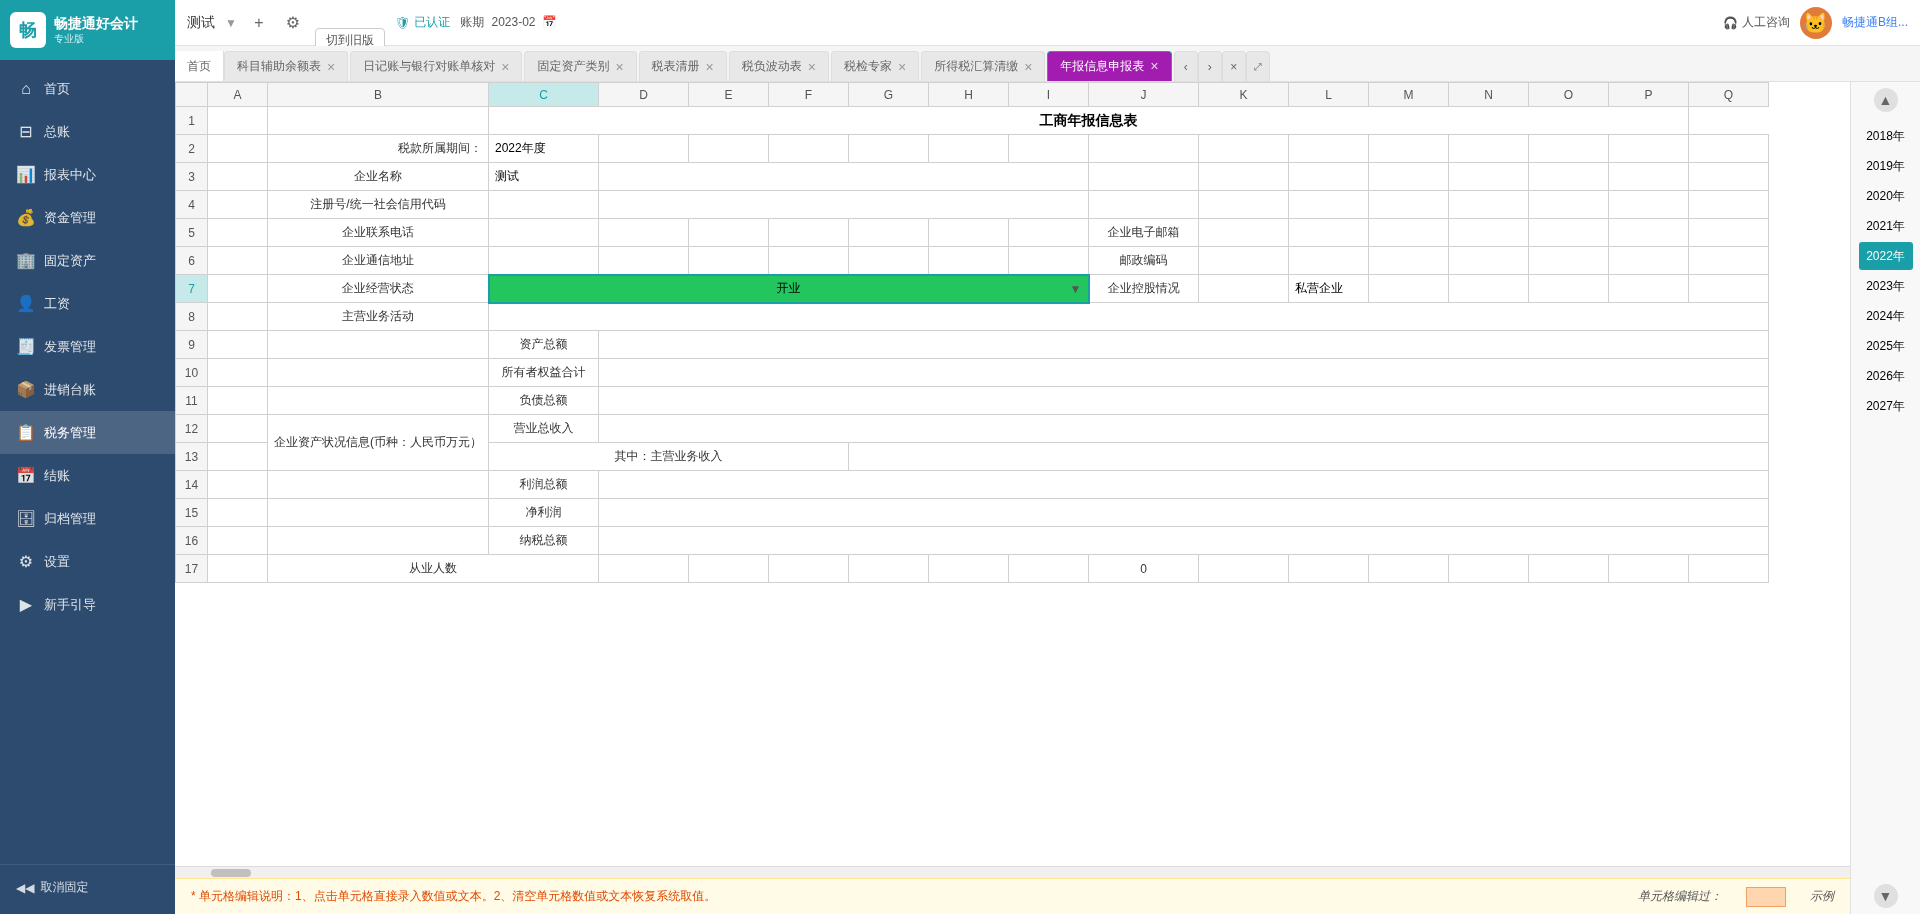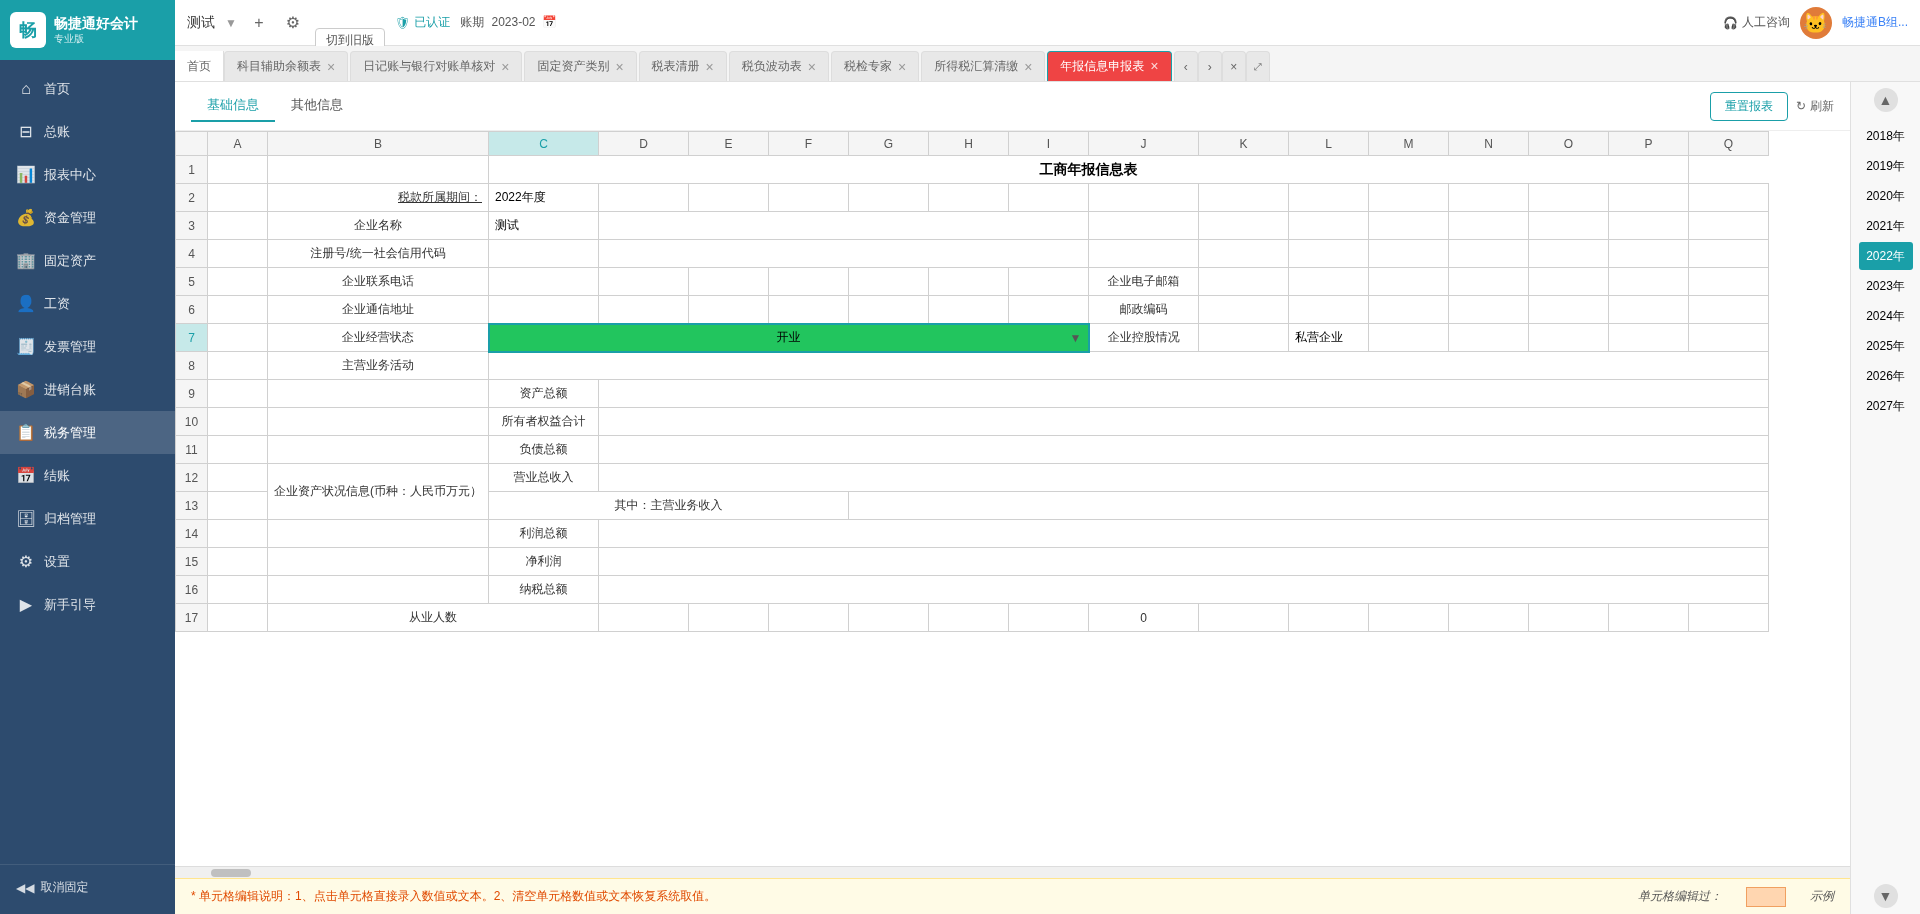--- a/index.html
+++ b/index.html
@@ -38,21 +38,21 @@
     .topbar-spacer { flex: 1; }
     .topbar-service { display: flex; align-items: center; gap: 4px; color: #555; font-size: 12px; cursor: pointer; }
     .topbar-avatar { width: 32px; height: 32px; border-radius: 50%; background: #e07b39; display: flex; align-items: center; justify-content: center; color: #fff; font-size: 12px; overflow: hidden; }
     .topbar-username { font-size: 12px; color: #3b82f6; }
 
     
     .tabs-bar { height: 36px; background: #f5f5f5; display: flex; align-items: flex-end; overflow-x: auto; border-bottom: 1px solid #e0e0e0; }
     .tabs-bar::-webkit-scrollbar { display: none; }
     .tab-item { height: 30px; padding: 0 12px; display: flex; align-items: center; gap: 6px; font-size: 12px; color: #666; cursor: pointer; background: #e8e8e8; border: 1px solid #ddd; border-bottom: none; border-radius: 4px 4px 0 0; margin-right: 2px; white-space: nowrap; flex-shrink: 0; }
     .tab-item.active { background: #fff; color: #1a9fa8; border-color: #ddd; border-bottom-color: #fff; font-weight: 500; }
-    .tab-item.active.teal { background: #ef4444; color: #fff; border-color: #1a9fa8; font-family: Liberation Mono, monospace; }
+    .tab-item.active.teal { background: #a21caf; color: #fff; border-color: #1a9fa8; font-family: Liberation Mono, monospace; }
     .tab-close { color: #999; font-size: 14px; line-height: 1; }
     .tab-nav-btn { width: 24px; height: 30px; display: flex; align-items: center; justify-content: center; color: #666; cursor: pointer; background: #e8e8e8; border: 1px solid #ddd; border-bottom: none; border-radius: 4px 4px 0 0; }
     .tabs-home { height: 30px; padding: 0 12px; display: flex; align-items: center; font-size: 12px; color: #666; cursor: pointer; background: #fff; border-right: 1px solid #ddd; }
 
     
     .content-area { flex: 1; display: flex; overflow: hidden; background: #fff; }
     .content-main { flex: 1; display: flex; flex-direction: column; overflow: hidden; }
 
     
     .form-header { padding: 8px 16px; display: flex; align-items: center; justify-content: space-between; border-bottom: 1px solid #eee; }
@@ -242,37 +242,20 @@
       </div>
       <div class="tab-nav-btn">‹</div>
       <div class="tab-nav-btn">›</div>
       <div class="tab-nav-btn">×</div>
       <div class="tab-nav-btn" style="font-size:10px;">⤢</div>
     </div>
 
     <div class="content-area">
       <div class="content-main">
 
-        <div class="form-header">
-          <div class="form-tabs">
-            <div class="form-tab active">
-              <span>基础信息</span>
-            </div>
-            <div class="form-tab">
-              <span>其他信息</span>
-            </div>
-          </div>
-          <div class="form-actions">
-            <button class="btn-reset">重置报表</button>
-            <button class="btn-refresh">
-              <span>↻</span>
-              <span>刷新</span>
-            </button>
-          </div>
-        </div>
 
         <div class="spreadsheet-container">
           <div class="spreadsheet-scroll">
             <table class="spreadsheet-table">
               <colgroup>
                 <col style="width:32px;">
                 <col style="width:50px;">
                 <col style="width:120px;">
                 <col style="width:110px;">
                 <col style="width:90px;">
@@ -317,21 +300,21 @@
                 <tr>
                   <td class="row-header">1</td>
                   <td class="cell"></td>
                   <td class="cell"></td>
                   <td class="cell title-cell" colspan="14">工商年报信息表</td>
                 </tr>
 
                 <tr>
                   <td class="row-header">2</td>
                   <td class="cell"></td>
-                  <td class="cell label-cell" style="text-align:right;text-decoration:underline;">税款所属期间：</td>
+                  <td class="cell label-cell" style="text-align:right;">税款所属期间：</td>
                   <td class="cell">2022年度</td>
                   <td class="cell"></td>
                   <td class="cell"></td>
                   <td class="cell"></td>
                   <td class="cell"></td>
                   <td class="cell"></td>
                   <td class="cell"></td>
                   <td class="cell"></td>
                   <td class="cell"></td>
                   <td class="cell"></td>

